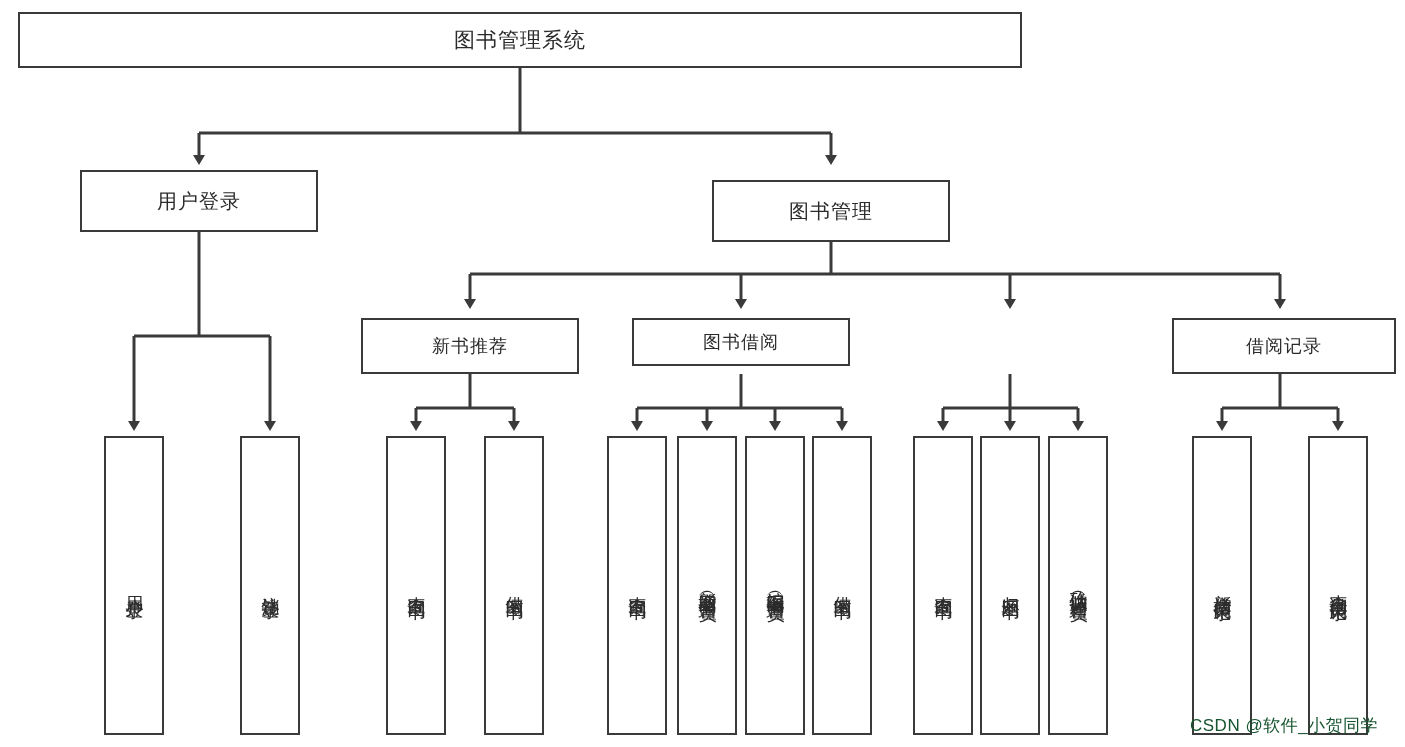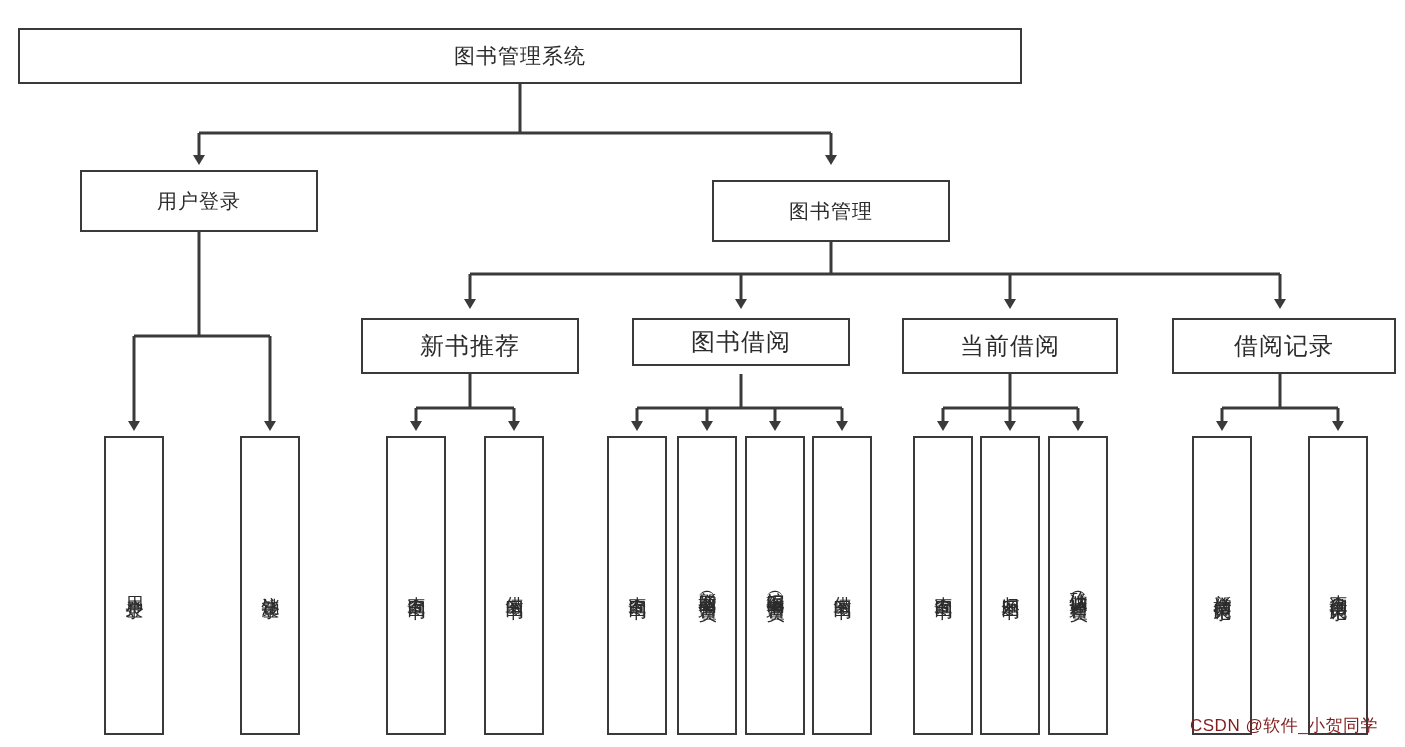--- a/index.html
+++ b/index.html
@@ -30,48 +30,47 @@
     border: 2px solid #3a3a3a;
     background: #ffffff;
     display: flex;
     align-items: center;
     justify-content: center;
     color: #2b2b2b;
   }
   .node.root {
     font-size: 21px;
     letter-spacing: 1px;
-    margin-top: 16px;
   }
   .node.level2 {
     font-size: 20px;
     letter-spacing: 1px;
   }
   .node.level3 {
-    font-size: 24px;
+    font-size: 18px;
     letter-spacing: 1px;
     font-family: Liberation Mono, monospace;
   }
   .node.leaf {
     font-size: 18px;
     padding: 6px 2px;
     align-items: center;
     justify-content: center;
   }
   .leaf-text {
     writing-mode: vertical-rl;
     text-orientation: upright;
     letter-spacing: 2px;
     line-height: 1.05;
     white-space: nowrap;
     text-align: center;
   }
   .watermark {
     position: absolute;
-    color: #7f1d1d;
+    color: #14532d;
     font-size: 17px;
     letter-spacing: 0.5px;
     white-space: nowrap;
     pointer-events: none;
   }
 </style>
 </head>
 <body>
 
 <div id="canvas">
@@ -136,23 +135,20 @@
   <div class="node level2" style="left:712px; top:170px; width:238px; height:62px;margin-top:10px;">
     <span>图书管理</span>
   </div>
 
   <div class="node level3" style="left:361px; top:318px; width:218px; height:56px;">
     <span>新书推荐</span>
   </div>
   <div class="node level3" style="left:632px; top:318px; width:218px; height:48px;">
     <span>图书借阅</span>
   </div>
-  <div class="node level3" style="left:902px; top:318px; width:216px; height:56px;">
-    <span>当前借阅</span>
-  </div>
   <div class="node level3" style="left:1172px; top:318px; width:224px; height:56px;">
     <span>借阅记录</span>
   </div>
 
   <div class="node leaf" style="left:104px; top:436px; width:60px; height:299px;">
     <span class="leaf-text">用户登录</span>
   </div>
   <div class="node leaf" style="left:240px; top:436px; width:60px; height:299px;">
     <span class="leaf-text">注销登录</span>
   </div>

